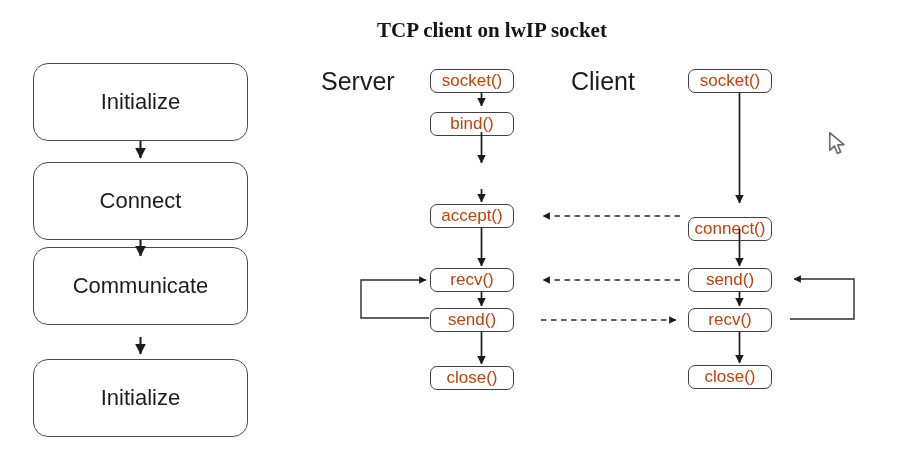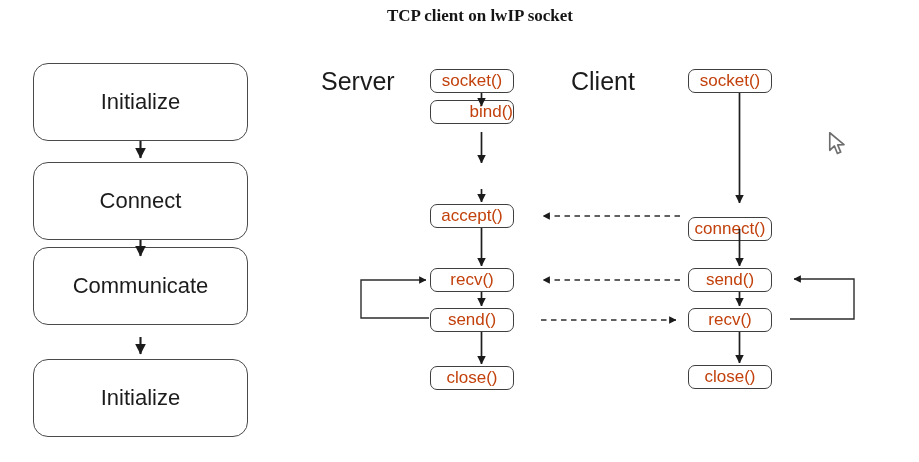--- a/index.html
+++ b/index.html
@@ -8,23 +8,23 @@
     background: #ffffff;
     font-family: "Liberation Sans", sans-serif;
     position: relative;
     overflow: hidden;
     color: #1a1a1a;
   }
   .stage { position: absolute; inset: 0; width: 919px; height: 462px; }
 
   .title {
     position: absolute; top: 6px; left: 300px; width: 360px;
-    margin: 0; text-align: center;
+    margin: 12px; text-align: center;
     font-family: "Liberation Serif", serif;
-    font-weight: 700; font-size: 17px; color: #151515;
+    font-weight: 700; font-size: 21px; color: #151515;
   }
 
   
   .flow-box {
     position: absolute; left: 33px; width: 215px; height: 78px;
     border: 1.5px solid #4a4a4a; border-radius: 15px; background: #fff;
     display: flex; align-items: center; justify-content: center;
     font-size: 22px; color: #1c1c1c; box-sizing: border-box;
   }
   .fb0 { top: 63px; }
@@ -34,21 +34,21 @@
 
   
   .sbox {
     position: absolute; width: 84px; height: 24px;
     border: 1.5px solid #3f3f3f; border-radius: 7px; background: #fff;
     display: flex; align-items: center; justify-content: center;
     font-size: 17px; color: #c2410c; box-sizing: border-box;
   }
   .server { left: 430px; }
   .client { left: 688px; }
-  .srv0 { top: 69px; }  .srv1 { top: 100px; justify-content: flex-end; } .srv2 { top: 165px; }
+  .srv0 { top: 69px; }  .srv1 { top: 112px; } .srv2 { top: 165px; }
   .srv3 { top: 204px; align-items: center; } .srv4 { top: 268px; } .srv5 { top: 308px; }
   .srv6 { top: 366px; }
   .cli0 { top: 69px; }  .cli1 { top: 217px; } .cli2 { top: 268px; }
   .cli3 { top: 308px; } .cli4 { top: 365px; }
 
   .col-label {
     position: absolute; font-size: 25px; color: #1c1c1c;
   }
   .server-label { left: 321px; top: 67px; }
   .client-label { left: 571px; top: 67px; }

